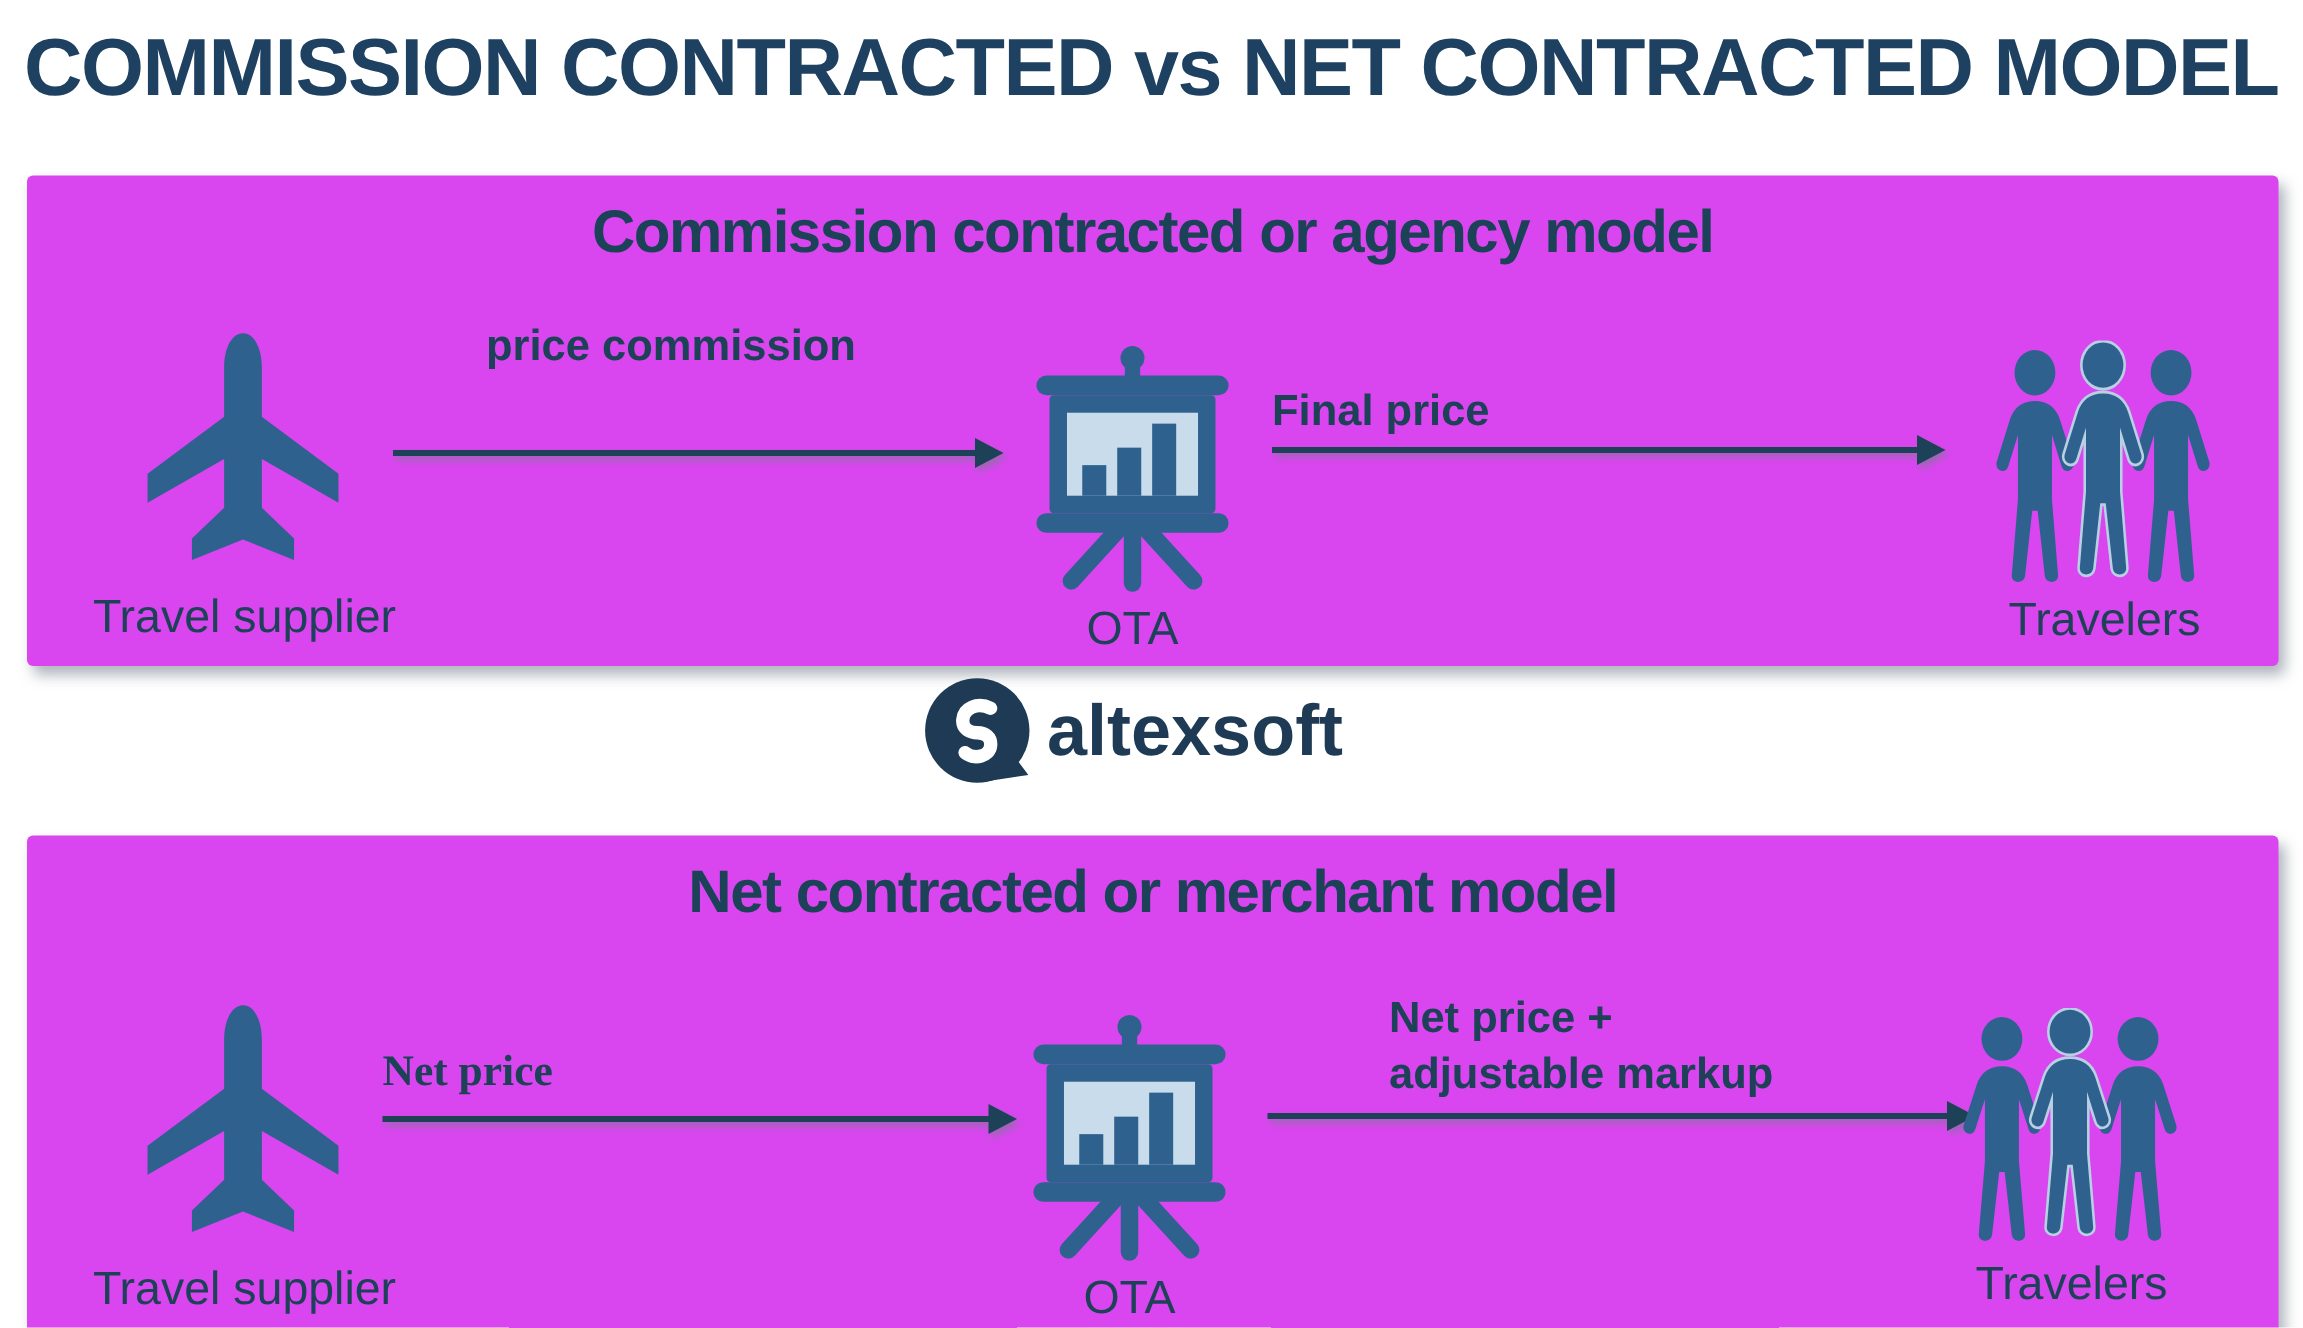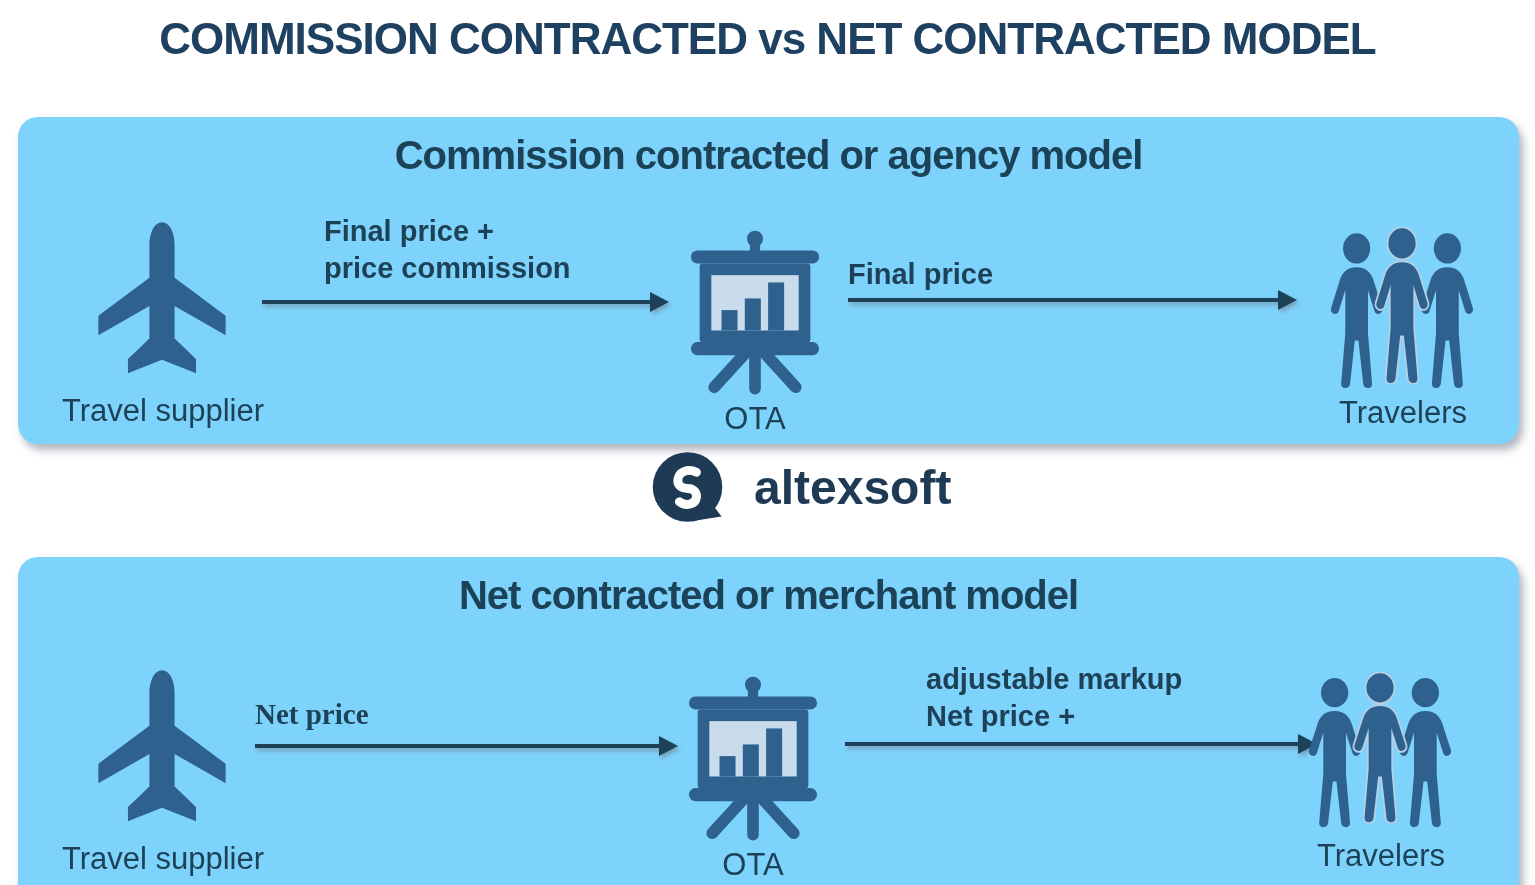--- a/index.html
+++ b/index.html
@@ -2,24 +2,24 @@
 <html><head>
 <meta charset="utf-8">
 <style>
   html,body{margin:0;padding:0;}
   body{
     width:1535px;height:885px;position:relative;background:#ffffff;overflow:hidden;
     font-family:"Liberation Sans", sans-serif;
   }
   .main-title{
     position:absolute;top:14px;left:0;width:100%;text-align:center;
-    font-size:44px;font-weight:bold;color:#1e4161;letter-spacing:-1px;
+    font-size:54px;font-weight:bold;color:#1e4161;letter-spacing:-1px;
   }
   .panel{
-    position:absolute;left:18px;width:1501px;background:#7dd3fc;border-radius:20px;
+    position:absolute;left:18px;width:1501px;background:#d946ef;border-radius:4px;
     box-shadow:4px 6px 9px rgba(110,120,135,0.55);
   }
   #panel-1{top:117px;height:327px;}
   #panel-2{top:557px;height:379px;}
   .panel-heading{
     position:absolute;top:16px;left:0;width:100%;text-align:center;
     font-size:40px;font-weight:bold;color:#1c4257;letter-spacing:-1px;
   }
   .node-label{
     position:absolute;text-align:center;font-size:31px;font-weight:normal;color:#1d4257;
@@ -31,21 +31,21 @@
   .arrow::after{
     content:"";position:absolute;right:-17px;top:-8px;width:0;height:0;
     border-left:19px solid #1d4257;border-top:10px solid transparent;border-bottom:10px solid transparent;
   }
   .arrow-label{
     position:absolute;font-size:29px;font-weight:bold;color:#1d4257;line-height:37px;
   }
   .arrow-label.centered{text-align:left;}
   .icon{position:absolute;color:#2f618e;fill:#2f618e;}
   .logo{
-    position:absolute;left:652px;top:450px;display:flex;align-items:center;gap:28px;
+    position:absolute;left:616px;top:450px;display:flex;align-items:center;gap:8px;
   }
   .logo-text{
     font-size:48px;font-weight:bold;color:#1e3a54;letter-spacing:0px;
   }
 </style>
 </head>
 <body>
 
 <svg width="0" height="0" style="position:absolute" aria-hidden="true">
   <defs>
@@ -82,21 +82,20 @@
 
 <div class="panel" id="panel-1">
   <div class="panel-heading">Commission contracted or agency model</div>
 
   <svg class="icon" style="left:70px;top:100px;" width="148" height="169" viewBox="0 0 100 114">
     <use href="#sym-plane"></use>
   </svg>
   <div class="node-label" style="left:20px;top:276px;width:250px;">Travel supplier</div>
 
   <div class="arrow-label" style="left:306px;top:96px;">
-    <div>Final price +</div>
     <div>price commission</div>
   </div>
   <div class="arrow" style="left:244px;top:183px;width:390px;"></div>
 
   <svg class="icon" style="left:664px;top:113px;" width="146" height="166" viewBox="0 0 100 114">
     <use href="#sym-board"></use>
   </svg>
   <div class="node-label" style="left:664px;top:284px;width:146px;">OTA</div>
 
   <div class="arrow-label centered" style="left:830px;top:139px;width:432px;">Final price</div>
@@ -131,22 +130,22 @@
 
   <div class="arrow-label centered" style="left:237px;top:139px;width:406px;font-family:Liberation Serif, serif;">Net price</div>
   <div class="arrow" style="left:237px;top:187px;width:406px;"></div>
 
   <svg class="icon" style="left:662px;top:119px;" width="146" height="166" viewBox="0 0 100 114">
     <use href="#sym-board"></use>
   </svg>
   <div class="node-label" style="left:662px;top:290px;width:146px;">OTA</div>
 
   <div class="arrow-label" style="left:908px;top:104px;">
+    <div>Net price +</div>
     <div>adjustable markup</div>
-    <div>Net price +</div>
   </div>
   <div class="arrow" style="left:827px;top:185px;width:455px;"></div>
 
   <svg class="icon" style="left:1286px;top:115px;" width="152" height="158" viewBox="0 0 134 130" preserveAspectRatio="none">
     <use href="#sym-person" transform="translate(0,4)"></use>
     <use href="#sym-person" transform="translate(80,4)"></use>
     <use href="#sym-person" transform="translate(40,0)" stroke="#b8cfe4" stroke-width="3" paint-order="stroke"></use>
   </svg>
   <div class="node-label" style="left:1258px;top:281px;width:210px;">Travelers</div>
 </div>

